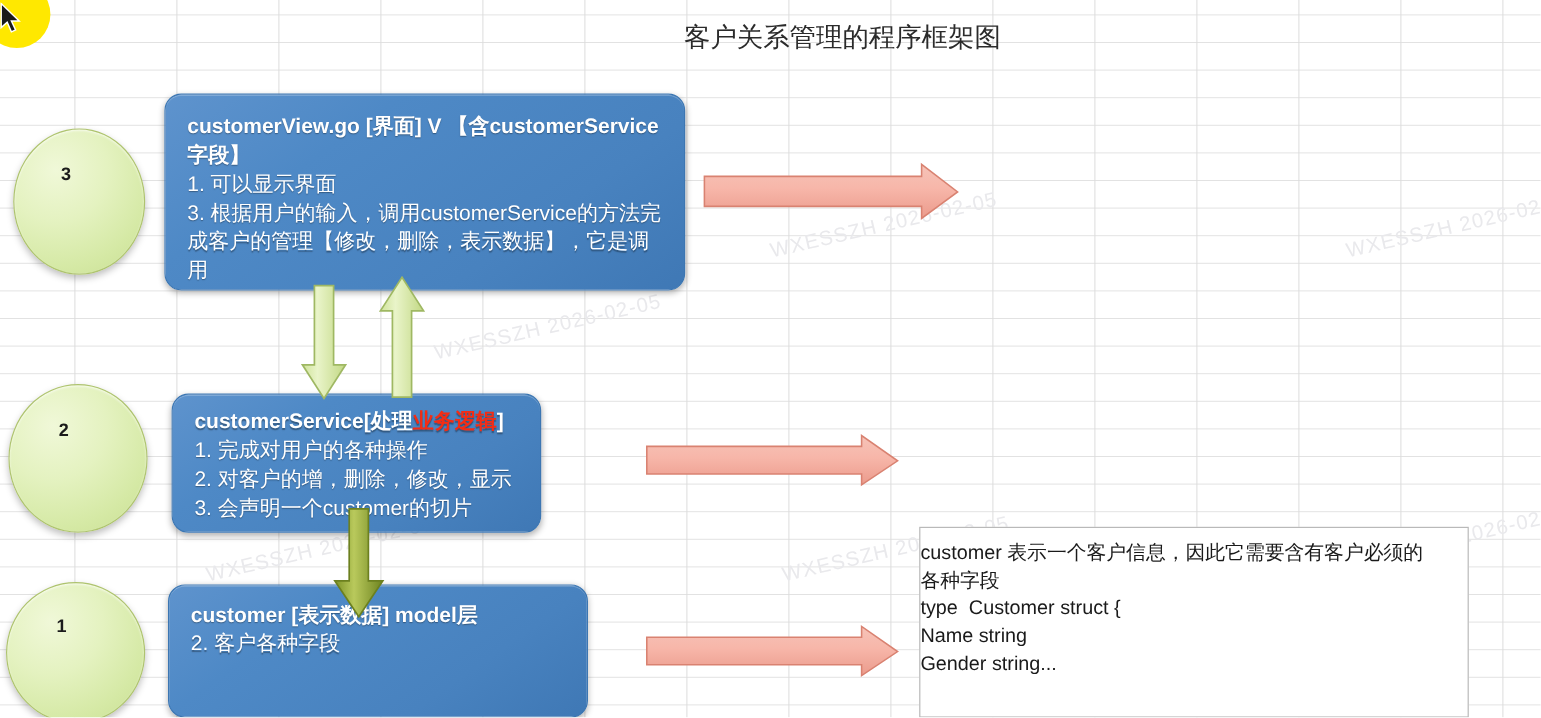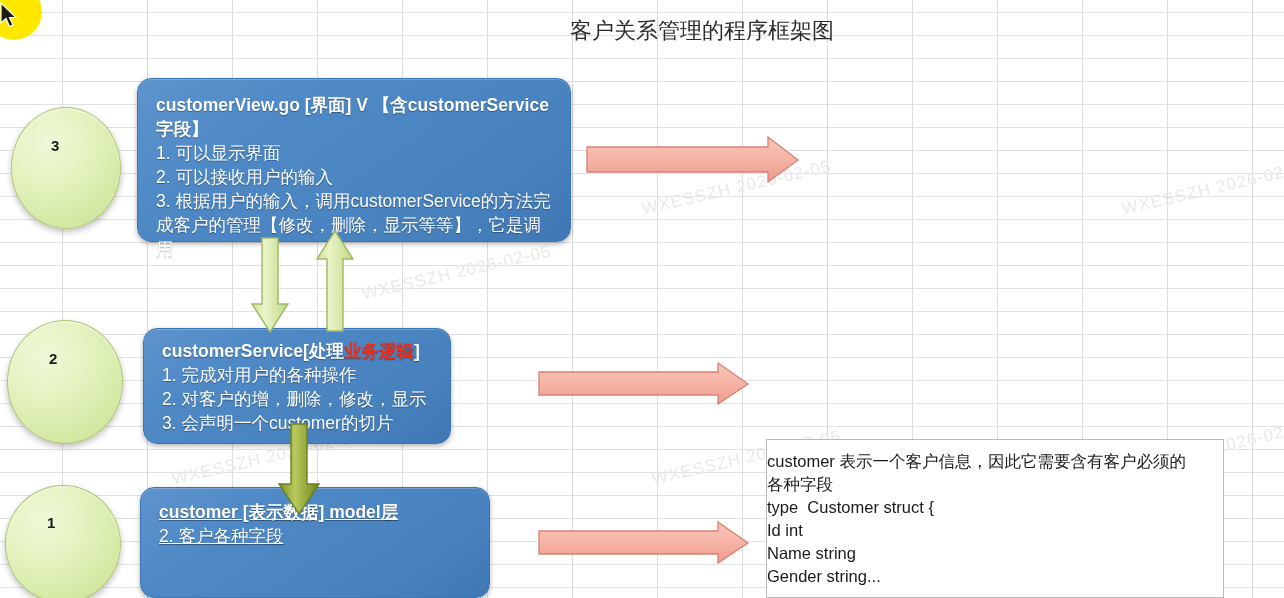--- a/index.html
+++ b/index.html
@@ -146,34 +146,33 @@
     <span class="num">2</span>
   </div>
 
   <div class="circle" style="left:5px; top:485px; width:116px; height:118px;">
     <span class="num">1</span>
   </div>
 
   <div class="bluebox" style="left:137px; top:78px; width:434px; height:164px;">
     <div class="line head">customerView.go [界面] V 【含customerService字段】</div>
     <div class="line">1. 可以显示界面</div>
-    <div class="line">2. 可以接收用户的输入</div>
     <div class="line">3. 根据用户的输入，调用customerService的方法完</div>
-    <div class="line">成客户的管理【修改，删除，显示等等】，它是调</div>
+    <div class="line">成客户的管理【修改，删除，表示数据】，它是调</div>
     <div class="line">用</div>
   </div>
 
   <div class="bluebox" style="left:143px; top:328px; width:308px; height:116px; padding-top:10px;">
     <div class="line head"><span>customerService[处理</span><span class="red">业务逻辑</span><span>]</span></div>
     <div class="line">1. 完成对用户的各种操作</div>
     <div class="line">2. 对客户的增，删除，修改，显示</div>
     <div class="line">3. 会声明一个customer的切片</div>
   </div>
 
-  <div class="bluebox" style="left:140px; top:487px; width:350px; height:111px; padding-top:12px;text-decoration:underline;">
+  <div class="bluebox" style="left:140px; top:487px; width:350px; height:111px; padding-top:12px;">
     <div class="line head">customer [表示数据] model层</div>
     <div class="line">2. 客户各种字段</div>
   </div>
 
   <div class="arrow" style="left:251px; top:238px;">
     <svg width="40" height="96" viewBox="0 0 40 96">
       <defs>
         <linearGradient id="glite" x1="0" y1="0" x2="1" y2="0">
           <stop offset="0%" stop-color="#cfe39a"></stop>
           <stop offset="35%" stop-color="#e9f4c9"></stop>
@@ -225,21 +224,20 @@
   <div class="arrow" style="left:538px; top:521px;">
     <svg width="212" height="44" viewBox="0 0 212 44">
       <polygon points="1,10 180,10 180,1 210,22 180,42 180,33 1,33" fill="url(#pinkg)" stroke="#d98271" stroke-width="1.3"></polygon>
     </svg>
   </div>
 
   <div class="notebox" style="left:766px; top:439px; width:458px; height:159px;">
     <div class="nline">customer 表示一个客户信息，因此它需要含有客户必须的</div>
     <div class="nline">各种字段</div>
     <div class="nline">type  Customer struct {</div>
-    <div class="nline">Id int</div>
     <div class="nline">Name string</div>
     <div class="nline">Gender string...</div>
   </div>
 
   <div style="position:absolute; left:0; top:0;">
     <div class="cursor-glow"></div>
     <svg class="cursor-arrow" width="20" height="28" viewBox="0 0 20 28">
       <polygon points="1,1 1,21 6,16.5 9.5,24.5 13,23 9.5,15.5 16,15.5" fill="#1a1a1a" stroke="#ffffff" stroke-width="1.2"></polygon>
     </svg>
   </div>

